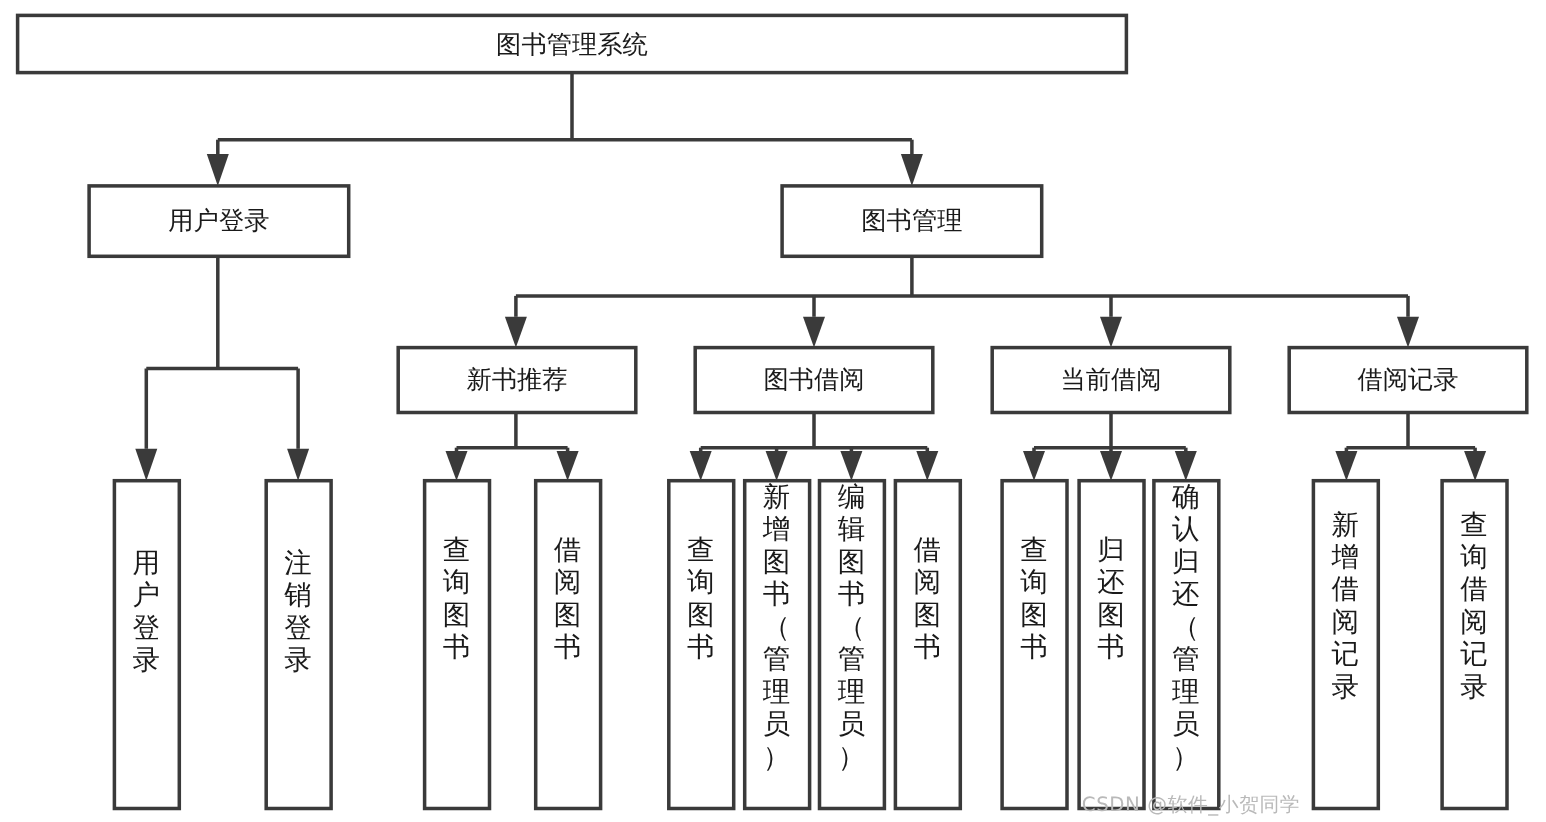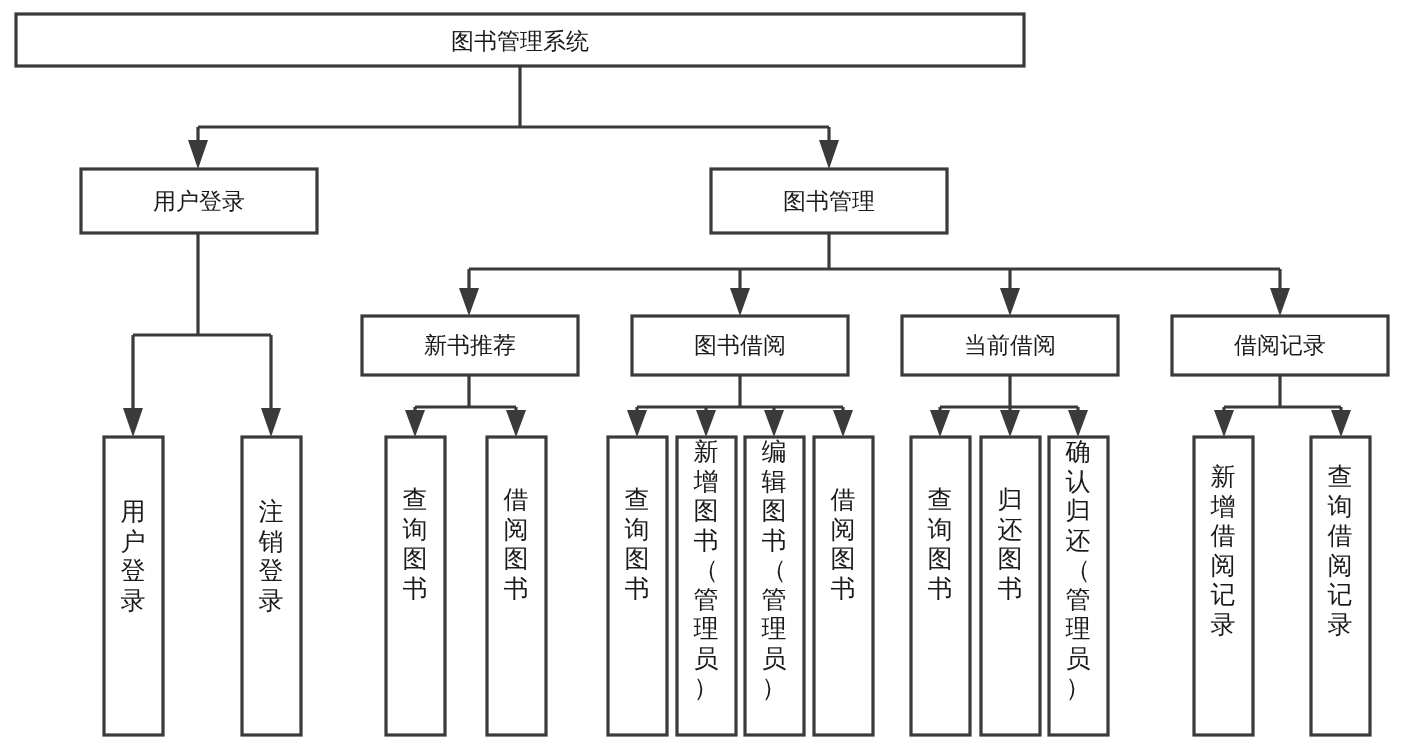--- a/index.html
+++ b/index.html
@@ -223,13 +223,14 @@
       <rect class="node-rect" x="1194" y="437" width="59" height="298"></rect>
       <text class="node-label-vert" x="1223" y="485"><tspan x="1223" dy="0">新</tspan><tspan x="1223" dy="1.18em">增</tspan><tspan x="1223" dy="1.18em">借</tspan><tspan x="1223" dy="1.18em">阅</tspan><tspan x="1223" dy="1.18em">记</tspan><tspan x="1223" dy="1.18em">录</tspan></text>
     </g>
     <g>
       <rect class="node-rect" x="1311" y="437" width="59" height="298"></rect>
       <text class="node-label-vert" x="1340" y="485"><tspan x="1340" dy="0">查</tspan><tspan x="1340" dy="1.18em">询</tspan><tspan x="1340" dy="1.18em">借</tspan><tspan x="1340" dy="1.18em">阅</tspan><tspan x="1340" dy="1.18em">记</tspan><tspan x="1340" dy="1.18em">录</tspan></text>
     </g>
 
   </svg>
 
+  <div class="watermark">CSDN @软件_小贺同学</div>
 </div>
 
 </body></html>

